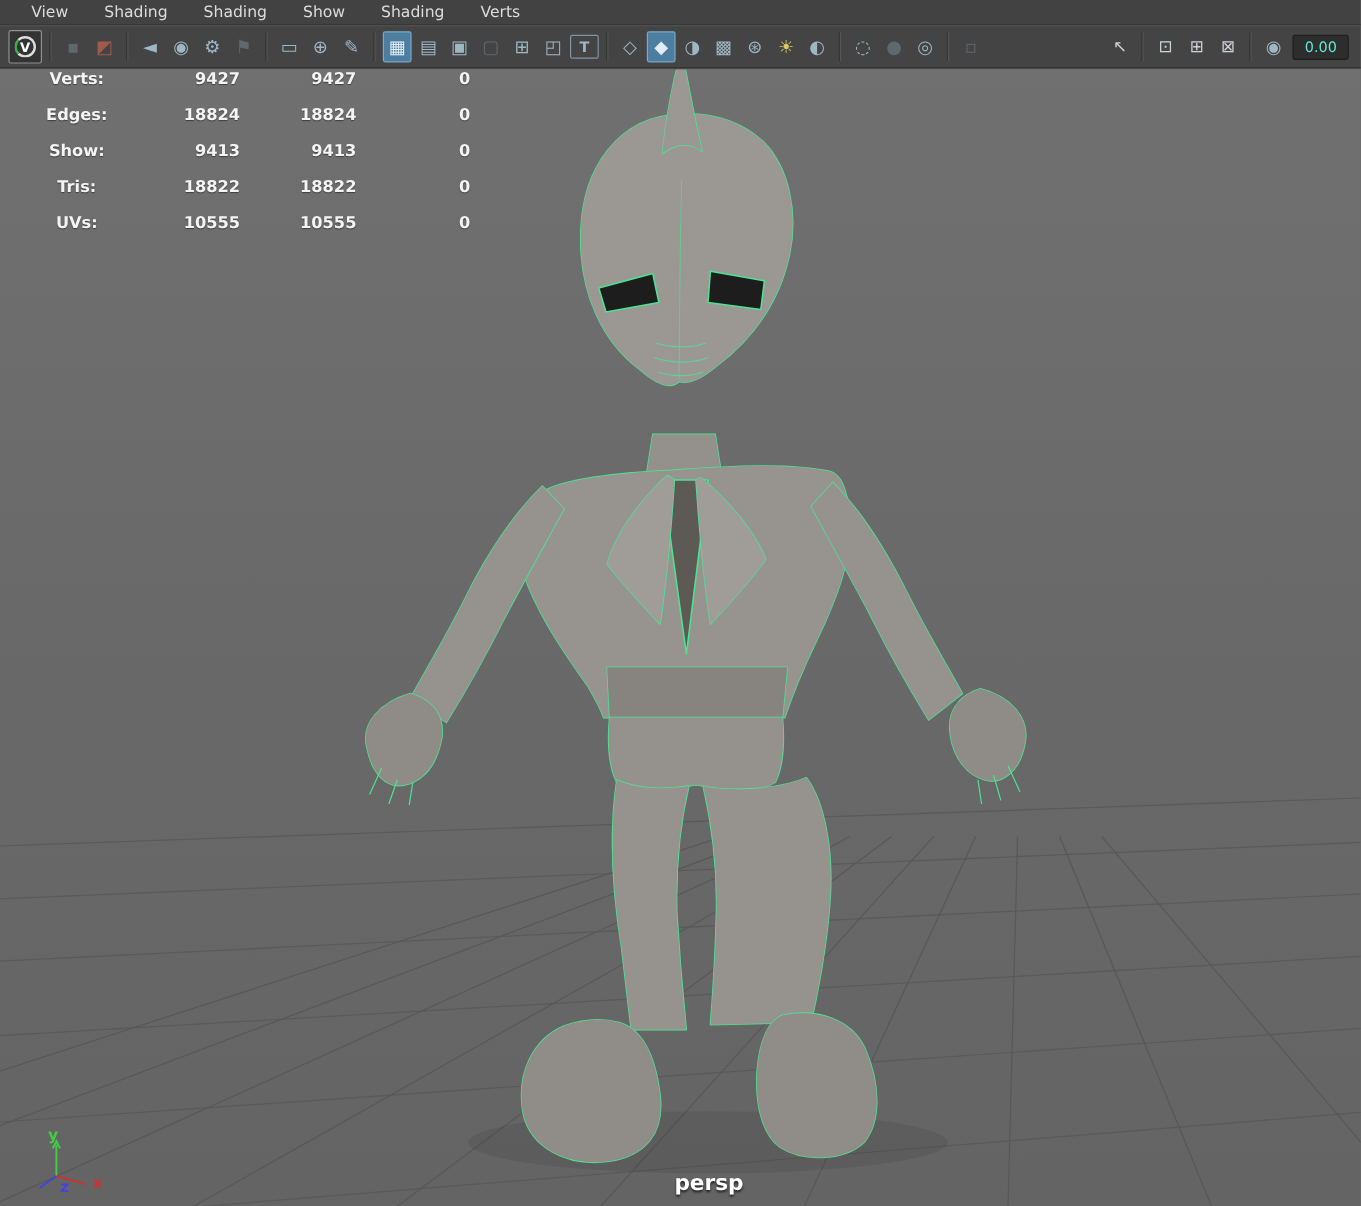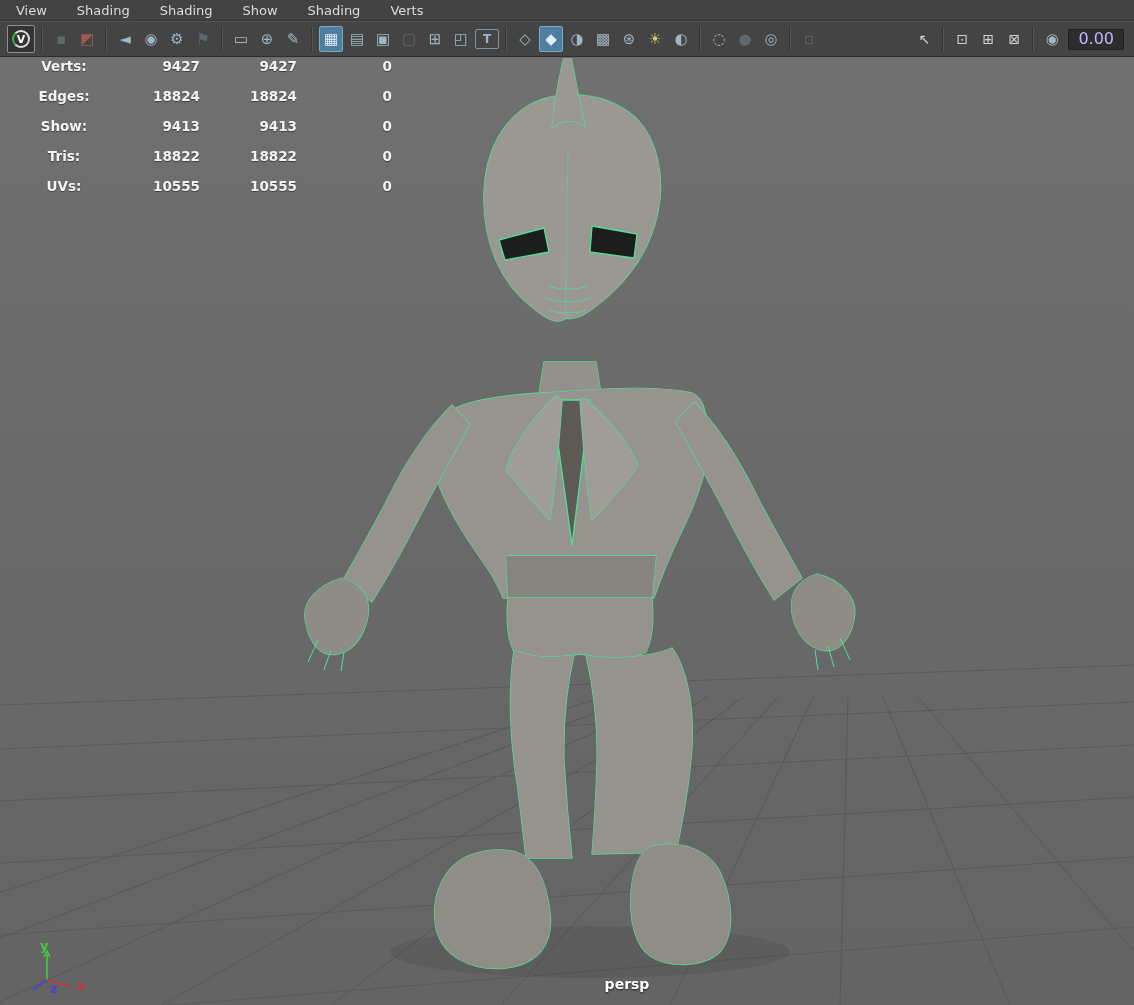--- a/index.html
+++ b/index.html
@@ -7,21 +7,21 @@
   body {
     width:1134px; height:1005px; overflow:hidden; position:relative;
     background:#6a6a6a;
     font-family:"DejaVu Sans", sans-serif;
     user-select:none;
   }
 
   
   .menubar {
     height:21px; background:#424242; display:flex; align-items:center;
-    padding-left:16px; border-bottom:1px solid #383838;
+    padding-left:26px; border-bottom:1px solid #383838;
   }
   .mitem {
     color:#dcdcdc; font-size:13px; margin-right:30px; cursor:default;
     line-height:21px;
   }
 
   
   .toolbar {
     height:36px; background:#444444; display:flex; align-items:center;
     padding:0 6px; border-bottom:1px solid #2e2e2e; border-top:1px solid #525252;
@@ -39,21 +39,21 @@
   .tbtn.vray   { background:#333; border:1px solid #909090; width:28px; height:28px; }
   .vcirc {
     width:18px; height:18px; border:2px solid #dddddd; border-left-color:#3fae49;
     border-radius:50%; display:flex; align-items:center; justify-content:center;
     color:#fff; font-size:11px; font-weight:bold;
   }
   .tdivider { width:2px; height:24px; margin:0 5px;
     border-left:1px solid #353535; border-right:1px solid #565656; }
   .tspacer { flex:1; }
   .valfield {
-    background:#2d2d2d; color:#c4b5fd; font-size:16px; padding:2px 9px 3px 9px;
+    background:#2d2d2d; color:#5eead4; font-size:12px; padding:2px 9px 3px 9px;
     border:1px solid #1f1f1f; border-radius:2px; margin:0 4px 0 3px; line-height:14px;
   }
 
   
   .viewport {
     position:absolute; left:0; top:58px; width:1134px; height:947px;
     background:linear-gradient(180deg,#707070 0%, #696969 50%, #646464 100%);
     overflow:hidden;
   }
   .scene { position:absolute; left:0; top:0; }
@@ -61,22 +61,22 @@
   
   .hud { position:absolute; left:25px; top:-7px; color:#f4f4f4;
     font-size:13.5px; font-weight:bold; text-shadow:0 1px 1px rgba(0,0,0,.45); }
   .hud-row { display:flex; height:30px; line-height:30px; }
   .hud-label { width:78px; text-align:center; }
   .hud-val1  { width:97px; text-align:right; }
   .hud-val2  { width:97px; text-align:right; }
   .hud-val3  { width:95px; text-align:right; }
 
   .persp-label {
-    position:absolute; left:562px; top:918px; width:130px; text-align:center;
-    color:#ffffff; font-size:14px; font-weight:bold;
+    position:absolute; left:562px; top:918px; width:130px; 
+    color:#ffffff; font-size:18px; font-weight:bold;
     text-shadow:0 1px 2px rgba(0,0,0,.7);
   }
 
   .axis-indicator { position:absolute; left:20px; top:880px; }
   .axis-indicator text { font-size:13px; font-weight:bold; }
 </style>
 </head>
 <body>
 
 <div class="menubar">

